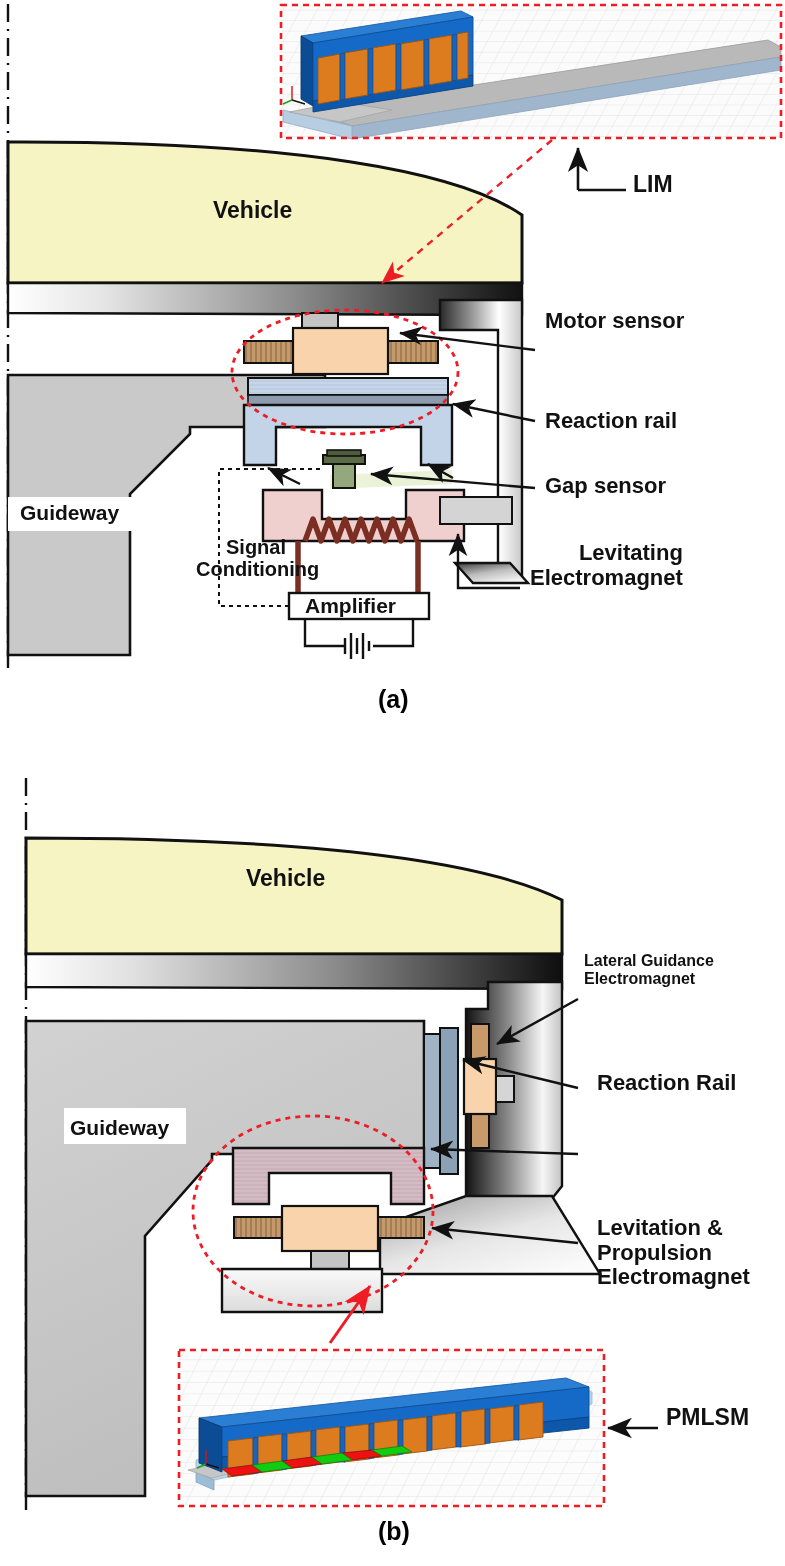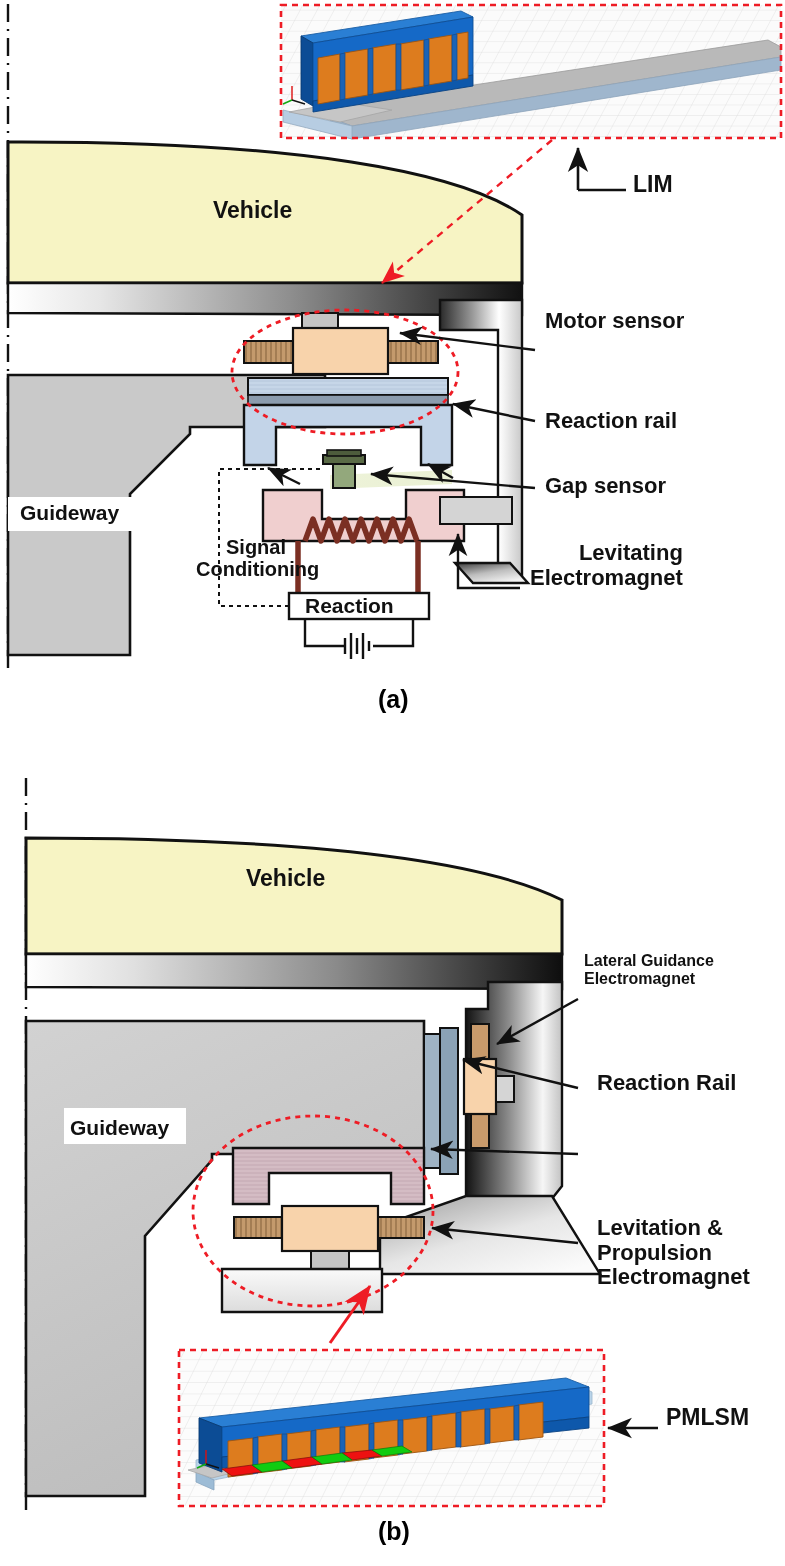--- a/index.html
+++ b/index.html
@@ -203,21 +203,21 @@
       <path d="M535,488 L371,474" marker-end="url(#arrA)"></path>
       <path d="M520,588 L458,588 L458,534" marker-end="url(#arrA)"></path>
 
       <path d="M453,478 L428,464" marker-end="url(#arrA)"></path>
       <path d="M300,484 L268,468" marker-end="url(#arrA)"></path>
     </g>
   </svg>
 
   <div class="lbl nosel" style="left:213px;top:198px;font-size:23px;">Vehicle</div>
   <div class="lbl nosel" style="left:20px;top:501px;font-size:21px;">Guideway</div>
-  <div class="lbl nosel" style="left:305px;top:594px;font-size:21px;">Reaction</div>
+  <div class="lbl nosel" style="left:305px;top:594px;font-size:21px;">Amplifier</div>
   <div class="lbl nosel" style="left:186px;top:536px;font-size:20px;text-align:center;width:120px;margin-left:10px;">Signal
 Conditioning</div>
 
   <div class="lbl nosel" style="left:633px;top:172px;font-size:23px;">LIM</div>
   <div class="lbl nosel" style="left:545px;top:309px;font-size:22px;">Motor sensor</div>
   <div class="lbl nosel" style="left:545px;top:409px;font-size:22px;">Reaction rail</div>
   <div class="lbl nosel" style="left:545px;top:474px;font-size:22px;">Gap sensor</div>
   <div class="lbl nosel" style="left:530px;top:541px;font-size:22px;text-align:right;">Levitating
 Electromagnet</div>
 

